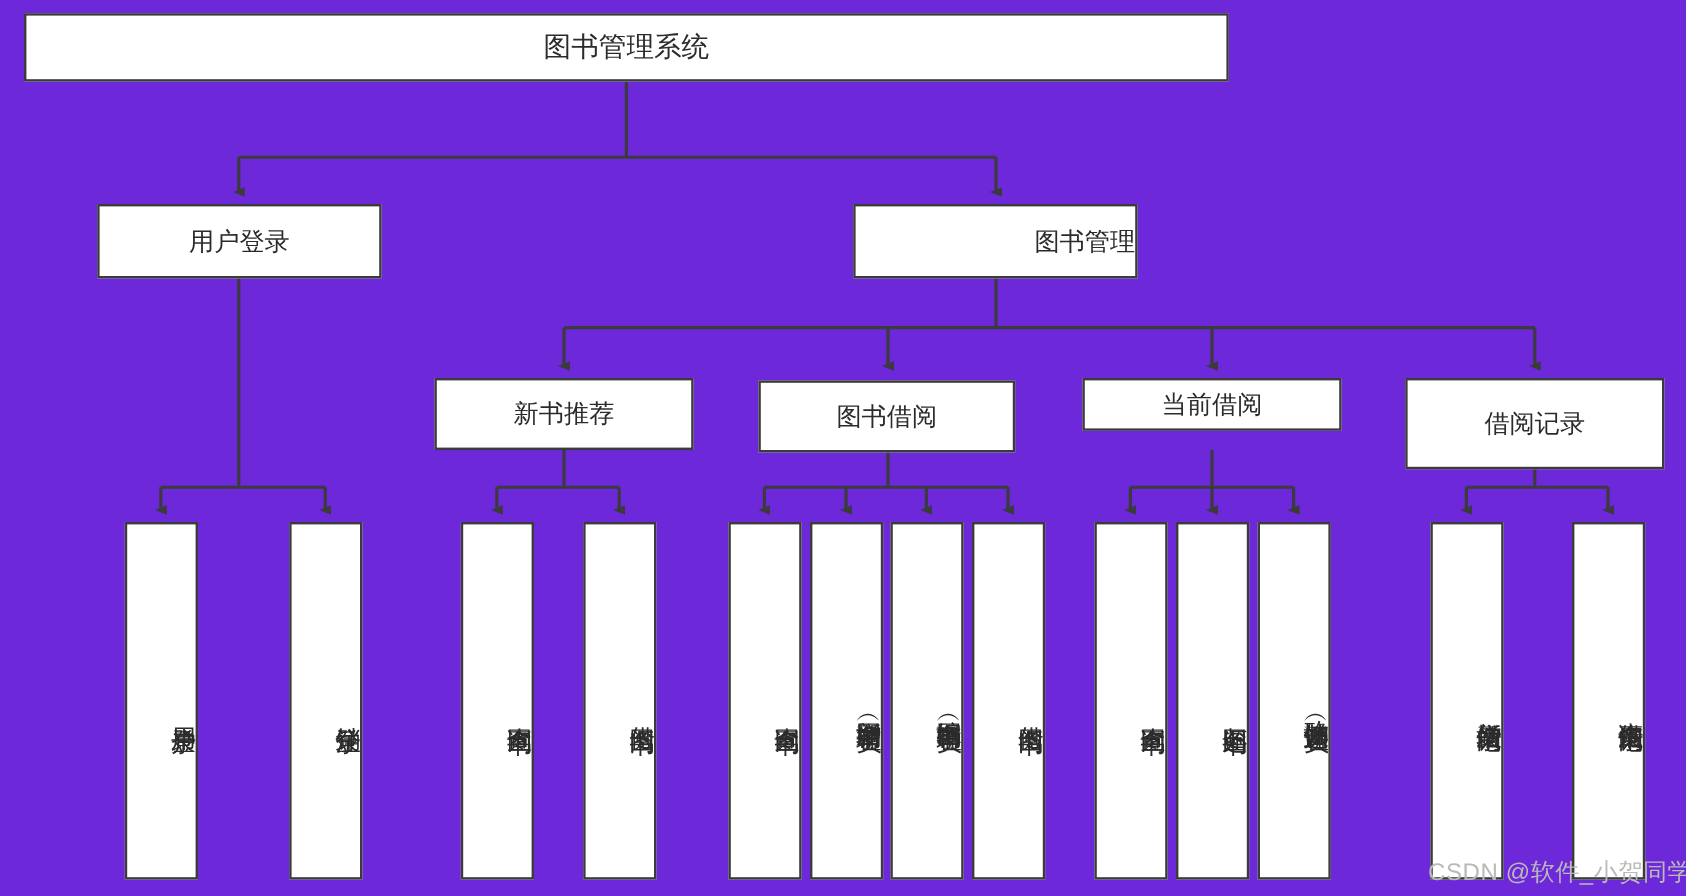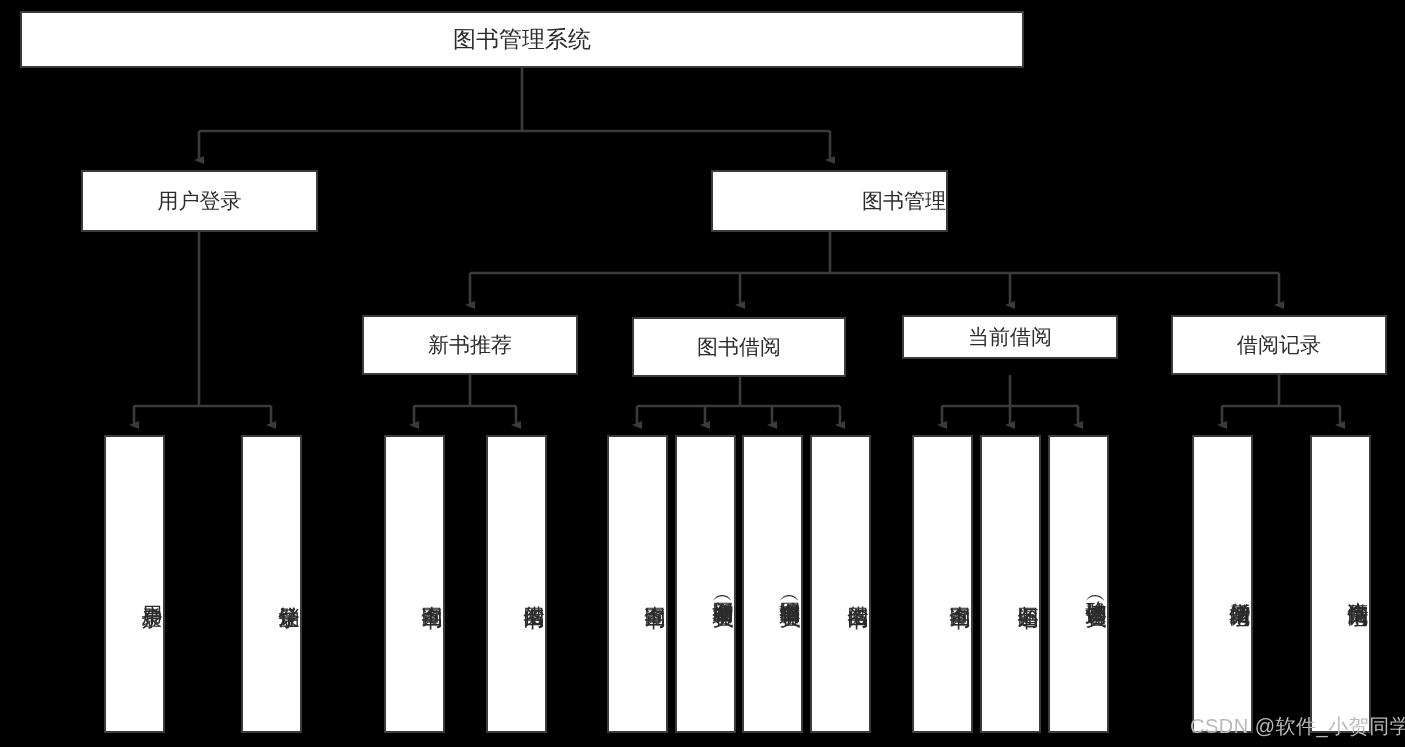--- a/index.html
+++ b/index.html
@@ -7,21 +7,21 @@
     padding: 0;
     background: #ffffff;
   }
   body {
     font-family: "Liberation Sans", "DejaVu Sans", sans-serif;
   }
   #canvas {
     position: relative;
     width: 1405px;
     height: 747px;
-    background: #000000;
+    background: #6d28d9;
     overflow: hidden;
   }
   #wires {
     position: absolute;
     left: 0;
     top: 0;
     width: 1405px;
     height: 747px;
     pointer-events: none;
   }
@@ -139,21 +139,21 @@
 
   <div class="node lvl3" style="left:362px; top:315px; width:216px; height:60px;">
     <span class="node-label">新书推荐</span>
   </div>
   <div class="node lvl3" style="left:632px; top:317px; width:214px; height:60px;">
     <span class="node-label">图书借阅</span>
   </div>
   <div class="node lvl3" style="left:902px; top:315px; width:216px; height:44px;">
     <span class="node-label">当前借阅</span>
   </div>
-  <div class="node lvl3" style="left:1171px; top:315px; width:216px; height:60px;align-items:center;">
+  <div class="node lvl3" style="left:1171px; top:315px; width:216px; height:76px;align-items:center;">
     <span class="node-label">借阅记录</span>
   </div>
 
   <div class="node leaf" style="left:104px; top:435px; width:61px; height:298px;">
     <span class="node-label">用户登录</span>
   </div>
   <div class="node leaf" style="left:241px; top:435px; width:61px; height:298px;">
     <span class="node-label">注销登录</span>
   </div>
 

